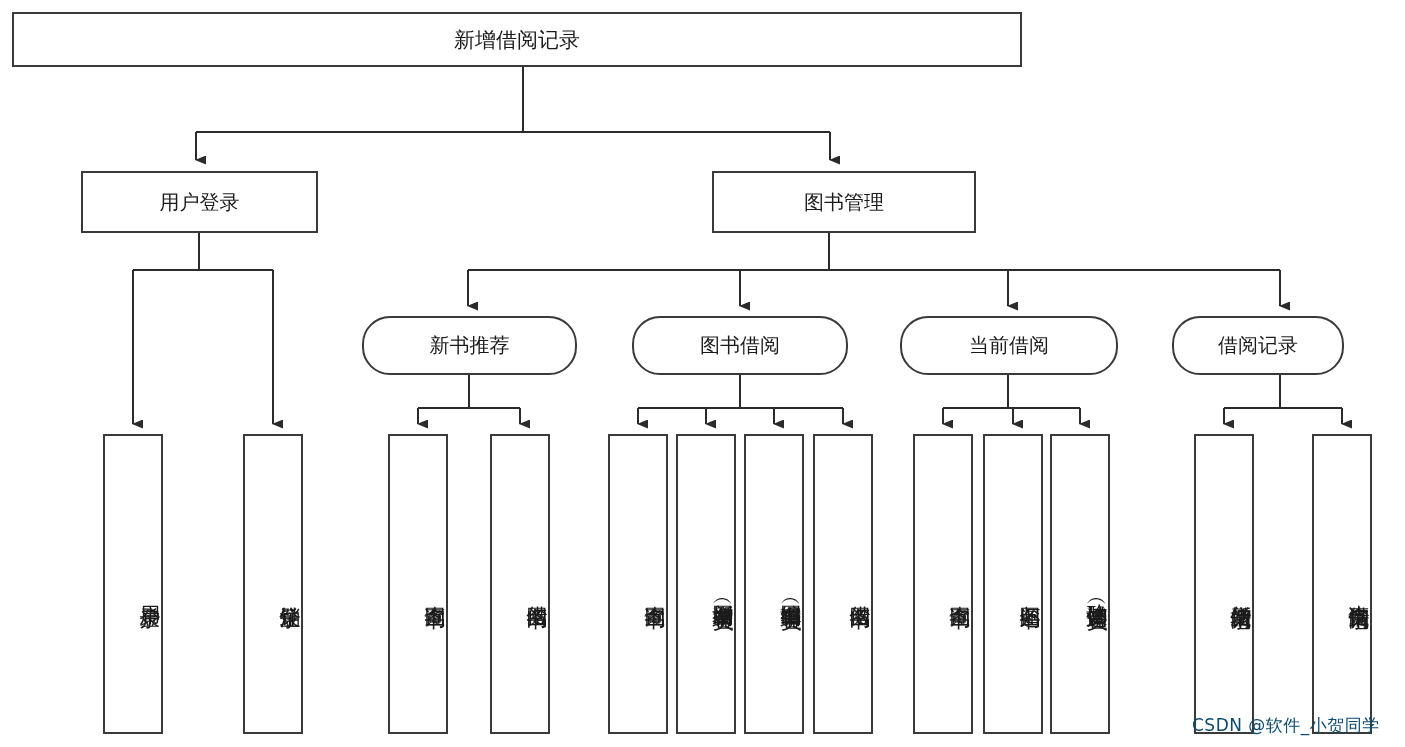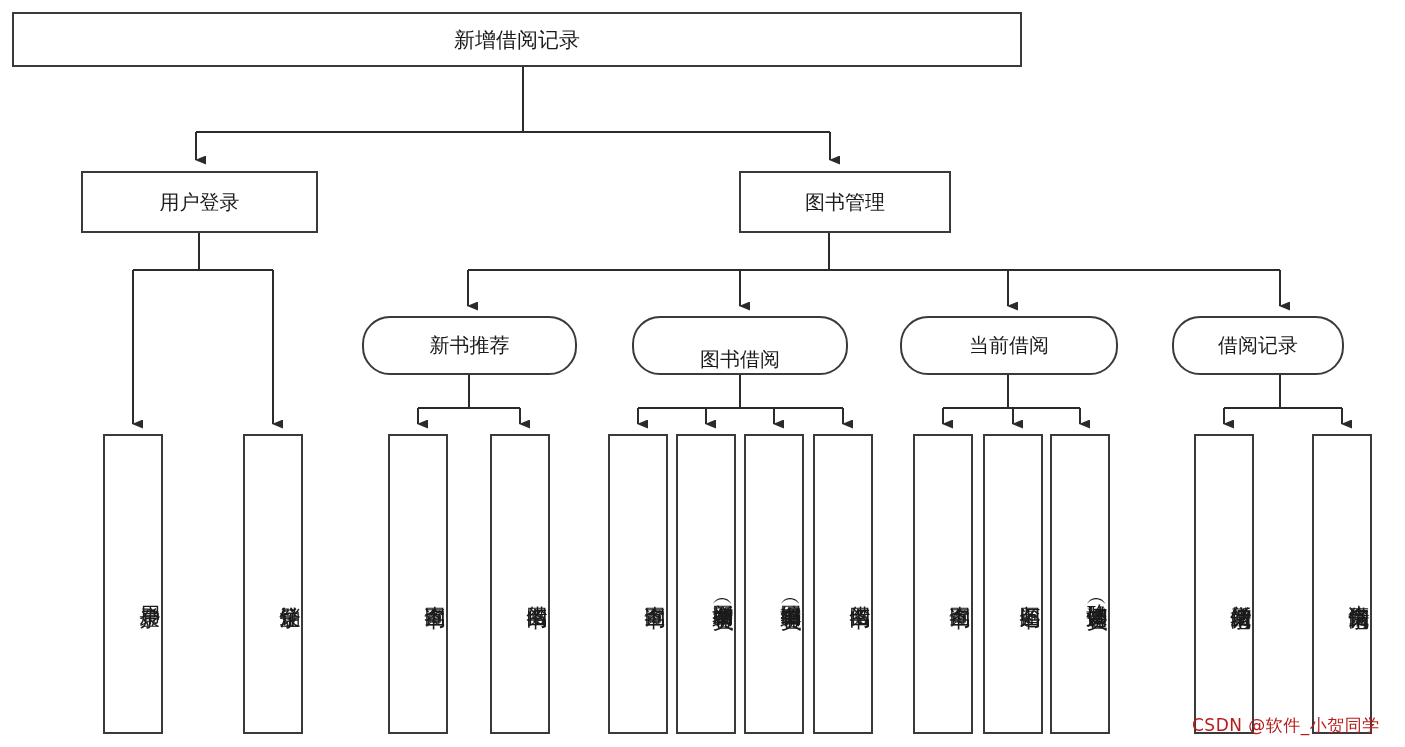--- a/index.html
+++ b/index.html
@@ -49,21 +49,21 @@
   .node.leaf .lbl{
     writing-mode:vertical-rl;
     text-orientation:upright;
     display:block;
   }
   .watermark{
     position:absolute;
     left:1192px;
     top:714px;
     font-size:17px;
-    color:#b91c1c;
+    color:#0c4a6e;
     letter-spacing:0.5px;
     z-index:3;
     white-space:nowrap;
   }
 </style>
 </head>
 <body>
 
 <div id="canvas">
 
@@ -117,28 +117,28 @@
     </g>
   </svg>
 
   <div class="node root" style="left:12px;top:12px;width:1010px;height:55px;">
     <span class="lbl">新增借阅记录</span>
   </div>
 
   <div class="node lvl2" style="left:81px;top:171px;width:237px;height:62px;">
     <span class="lbl">用户登录</span>
   </div>
-  <div class="node lvl2" style="left:712px;top:171px;width:212px;height:62px;margin-left:27px;">
+  <div class="node lvl2" style="left:712px;top:171px;width:264px;height:62px;">
     <span class="lbl">图书管理</span>
   </div>
 
   <div class="node lvl3" style="left:362px;top:316px;width:215px;height:59px;">
     <span class="lbl">新书推荐</span>
   </div>
-  <div class="node lvl3" style="left:632px;top:316px;width:216px;height:59px;align-items:flex-end;">
+  <div class="node lvl3" style="left:632px;top:316px;width:216px;height:59px;">
     <span class="lbl">图书借阅</span>
   </div>
   <div class="node lvl3" style="left:900px;top:316px;width:218px;height:59px;justify-content:center;">
     <span class="lbl">当前借阅</span>
   </div>
   <div class="node lvl3" style="left:1172px;top:316px;width:172px;height:59px;">
     <span class="lbl">借阅记录</span>
   </div>
 
   <div class="node leaf" style="left:103px;top:434px;width:60px;height:300px;">

